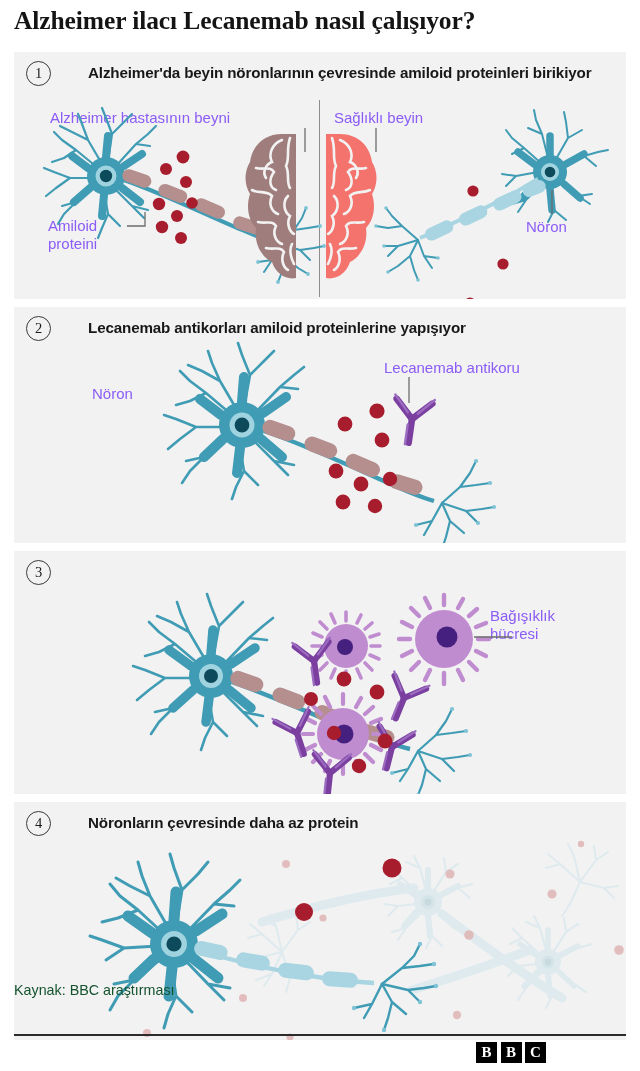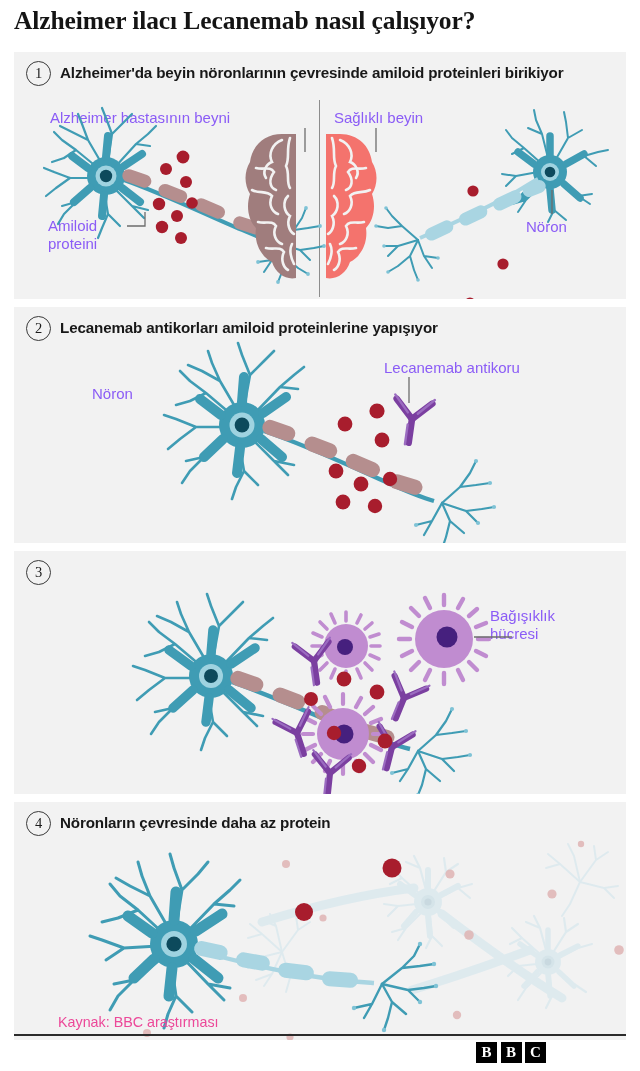--- a/index.html
+++ b/index.html
@@ -37,33 +37,34 @@
     width: 25px; height: 25px; border-radius: 50%;
     border: 1.3px solid #3a3a3a; color: #1b1b1b;
     font-size: 14.5px; line-height: 23px; text-align: center;
     font-family: "Liberation Serif", serif;
     background: transparent;
   }
   .step-title {
     font-size: 15.2px; font-weight: 700; color: #181818;
     line-height: 1.26; letter-spacing: -0.15px; padding-top: 2px;
     max-width: 520px;
+    margin-left: 28px;
   }
 
   .lbl {
     position: absolute; font-size: 15px; color: #8b5cf6;
     line-height: 1.2; white-space: pre-line;
   }
 
   .vdiv { position: absolute; background: #8d8d8d; width: 1.3px; }
   svg { display: block; overflow: visible; }
 
   
   .foot-rule { position: absolute; left: 14px; top: 1034px; width: 612px; height: 1.6px; background: #2b2b2b; }
-  .source { position: absolute; left: 14px; top: 1014px; font-size: 14.3px; color: #ec4899; margin-left: 44px; }
+  .source { position: absolute; left: 14px; top: 982px; font-size: 14.3px; color: #14532d; }
   .bbc { position: absolute; top: 1042px; right: 14px; display: flex; gap: 3.5px; }
   .bbc span {
     width: 21px; height: 21px; background: #000; color: #fff;
     font-family: "Liberation Serif", serif; font-weight: 700;
     font-size: 15px; line-height: 21px; text-align: center;
   }
 </style>
 </head>
 <body>
 

